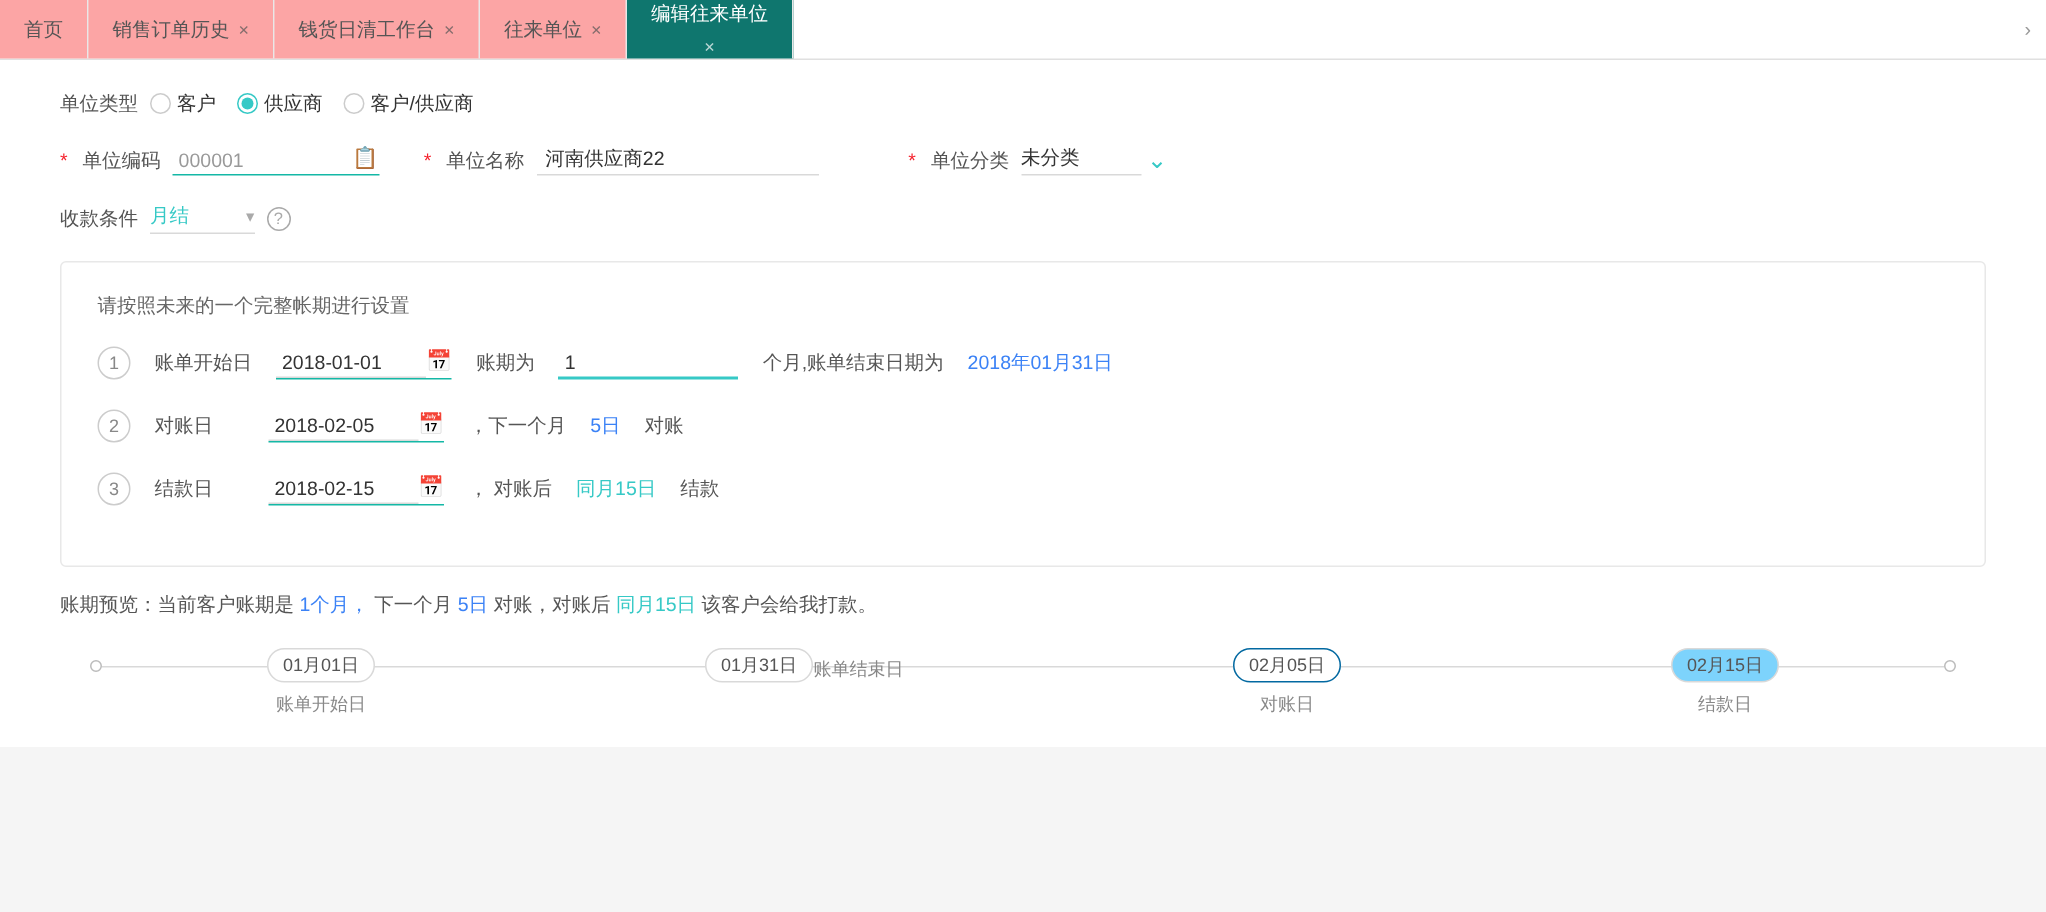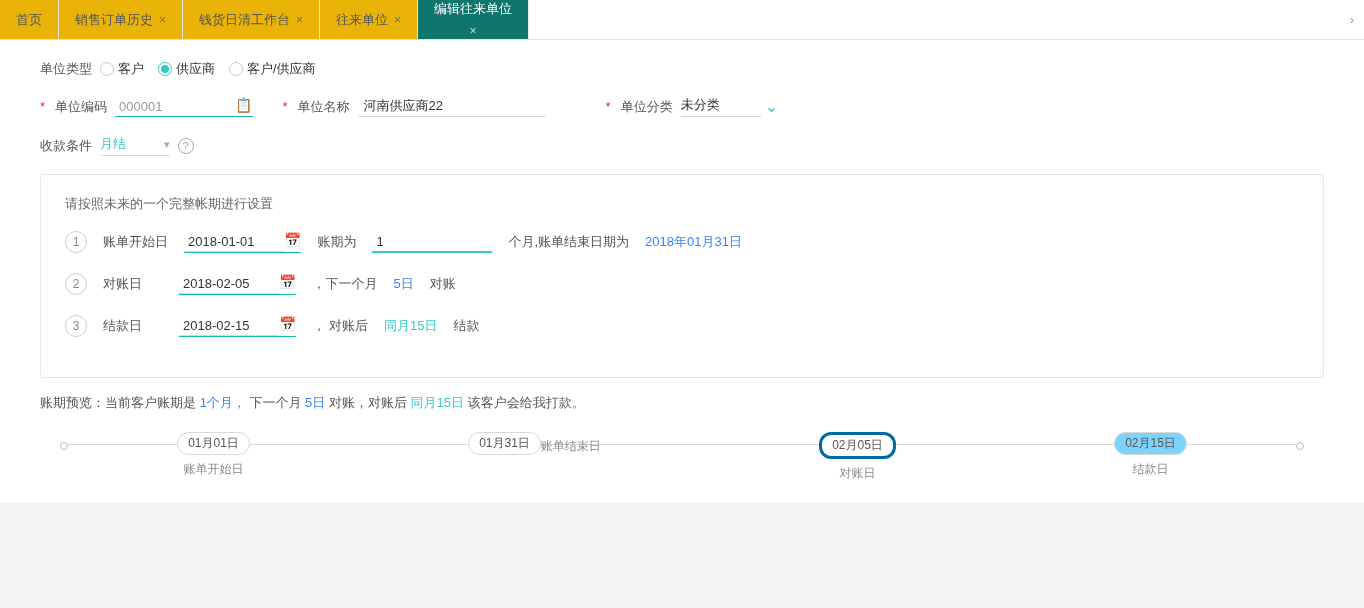--- a/index.html
+++ b/index.html
@@ -16,21 +16,21 @@
     }
     .tab {
       display: flex;
       align-items: center;
       padding: 0 16px;
       font-size: 13px;
       color: #555;
       cursor: pointer;
       border-right: 1px solid #e8e8e8;
       white-space: nowrap;
-      background: #eab308;
+      background: #fca5a5;
       gap: 6px;
     }
     .tab.active {
       background: #0f766e;
       color: #fff;
       flex-direction: column;
     }
     .tab .close-btn {
       font-size: 12px;
       opacity: 0.7;
@@ -402,21 +402,21 @@
           </div>
 
           <div style="display:flex;flex-direction:row;align-items:center;justify-content:flex-end;">
             <div style="border:1px solid #d9d9d9;border-radius:12px;padding:2px 10px;background:#fff;font-size:12px;color:#555;white-space:nowrap;z-index:1;position:relative;">
               <span>01月31日</span>
             </div>
             <div style="font-size:12px;color:#888;margin-top:6px;">账单结束日</div>
           </div>
 
           <div style="display:flex;flex-direction:column;align-items:center;">
-            <div style="border:3px solid #0369a1;border-radius:12px;padding:2px 10px;background:#fff;font-size:12px;color:#555;white-space:nowrap;z-index:1;position:relative;">
+            <div style="border:1px solid #0369a1;border-radius:12px;padding:2px 10px;background:#fff;font-size:12px;color:#555;white-space:nowrap;z-index:1;position:relative;">
               <span>02月05日</span>
             </div>
             <div style="font-size:12px;color:#888;margin-top:6px;">对账日</div>
           </div>
 
           <div style="display:flex;flex-direction:column;align-items:center;">
             <div style="border:1px solid #d9d9d9;border-radius:12px;padding:2px 10px;background:#7dd3fc;font-size:12px;color:#555;white-space:nowrap;z-index:1;position:relative;">
               <span>02月15日</span>
             </div>
             <div style="font-size:12px;color:#888;margin-top:6px;">结款日</div>

